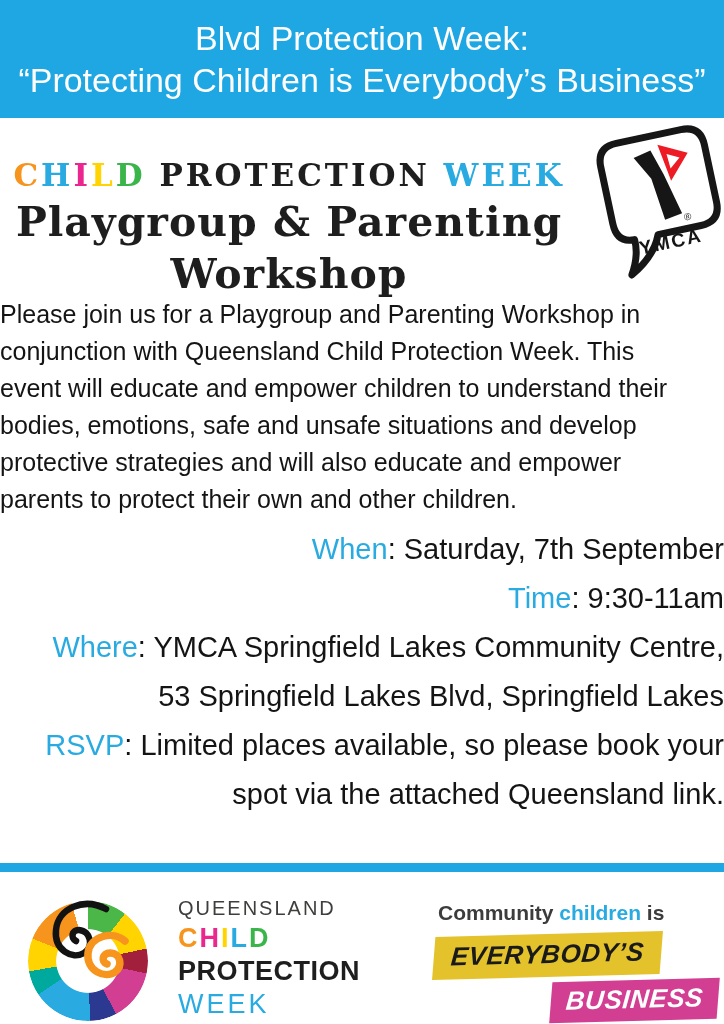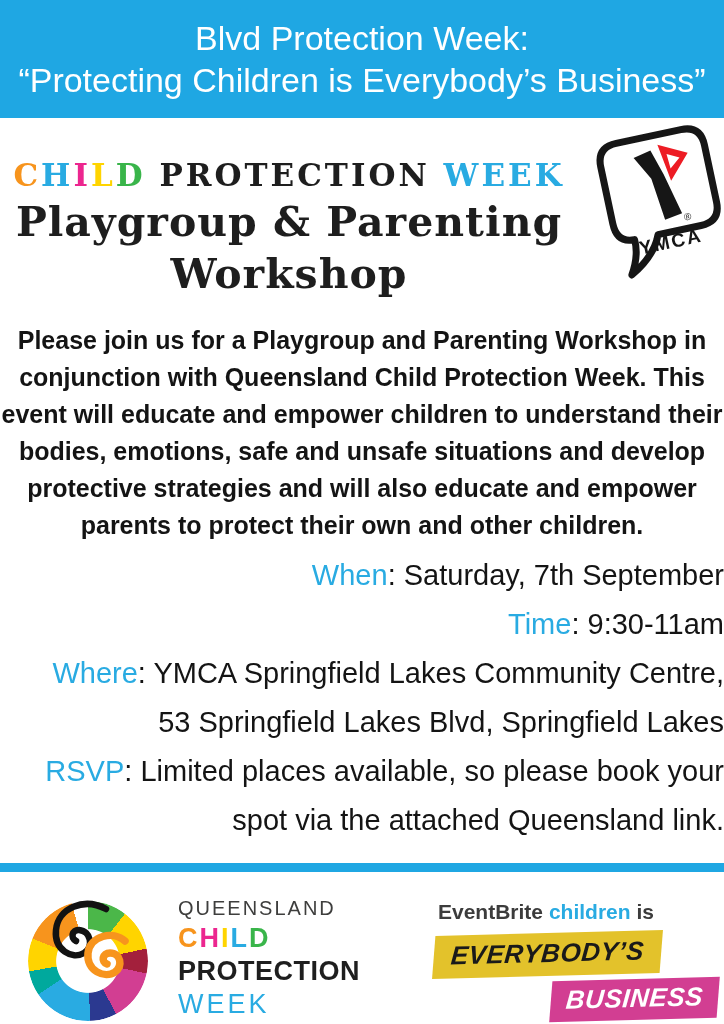--- a/index.html
+++ b/index.html
@@ -11,30 +11,30 @@
   .banner-line { font-size:34px; line-height:42px; }
 
   
   .hero { position:relative; height:178px; padding-top:36px; }
   .hero-text { width:578px; text-align:center; font-family:"DejaVu Serif", serif; font-weight:700; color:#1e1e1e; }
   .hero-title { font-size:31px; letter-spacing:3px; line-height:42px; white-space:nowrap; }
   .hero-sub { font-size:41px; line-height:52px; letter-spacing:1px; }
   .ymca-wrap { position:absolute; top:6px; right:2px; width:130px; height:162px; }
 
   
-  .intro { margin-top:26px; text-align:center; font-size:25px; line-height:37px; white-space:pre-line;font-weight:bold; }
+  .intro { text-align:left; font-size:25px; line-height:37px; white-space:pre-line; }
 
   
   .details { margin-top:7px; text-align:right; font-size:29px; line-height:49px; }
   .details .label { color:#29abe2; }
 
   
   .footer-section { position:absolute; left:0; top:863px; width:724px; }
   .rule { height:9px; background:#1fa7e3; }
-  .footer { display:flex; align-items:center; padding:14px 6px 0 28px; }
+  .footer { display:flex; align-items:flex-end; padding:14px 6px 0 28px; }
 
   .swirl-wrap { position:relative; width:124px; height:126px; margin-top:8px; flex:none; }
   .swirl-ring { position:absolute; left:0; top:6px; width:120px; height:120px; border-radius:50%;
     background:conic-gradient(from 0deg,
       #4bb749 0deg 38deg, #ffd400 38deg 78deg, #a3203c 78deg 102deg,
       #d23e92 102deg 152deg, #2b3990 152deg 178deg, #29abe2 178deg 236deg,
       #00a99d 236deg 260deg, #ffd400 260deg 292deg, #f7941d 292deg 344deg,
       #ffffff 344deg 360deg);
     -webkit-mask:radial-gradient(circle, transparent 0 37%, #000 38%);
     mask:radial-gradient(circle, transparent 0 37%, #000 38%); }
@@ -111,20 +111,20 @@
 
     <div class="qcpw">
       <div class="qcpw-queensland">QUEENSLAND</div>
       <div class="qcpw-child"><span style="color: rgb(247, 148, 29);">C</span><span style="color: rgb(236, 38, 143);">H</span><span style="color: rgb(255, 212, 0);">I</span><span style="color: rgb(41, 171, 226);">L</span><span style="color: rgb(57, 181, 74);">D</span></div>
       <div class="qcpw-protection">PROTECTION</div>
       <div class="qcpw-week">WEEK</div>
     </div>
 
     <div class="badge">
       <div class="badge-line1">
-        <span>EventBrite </span><span class="children">children</span><span> is</span>
+        <span>Community </span><span class="children">children</span><span> is</span>
       </div>
       <div class="badge-box badge-yellow">EVERYBODY’S</div>
       <div class="badge-box badge-pink">BUSINESS</div>
     </div>
 
   </div>
 </div>
 
 </body></html>

